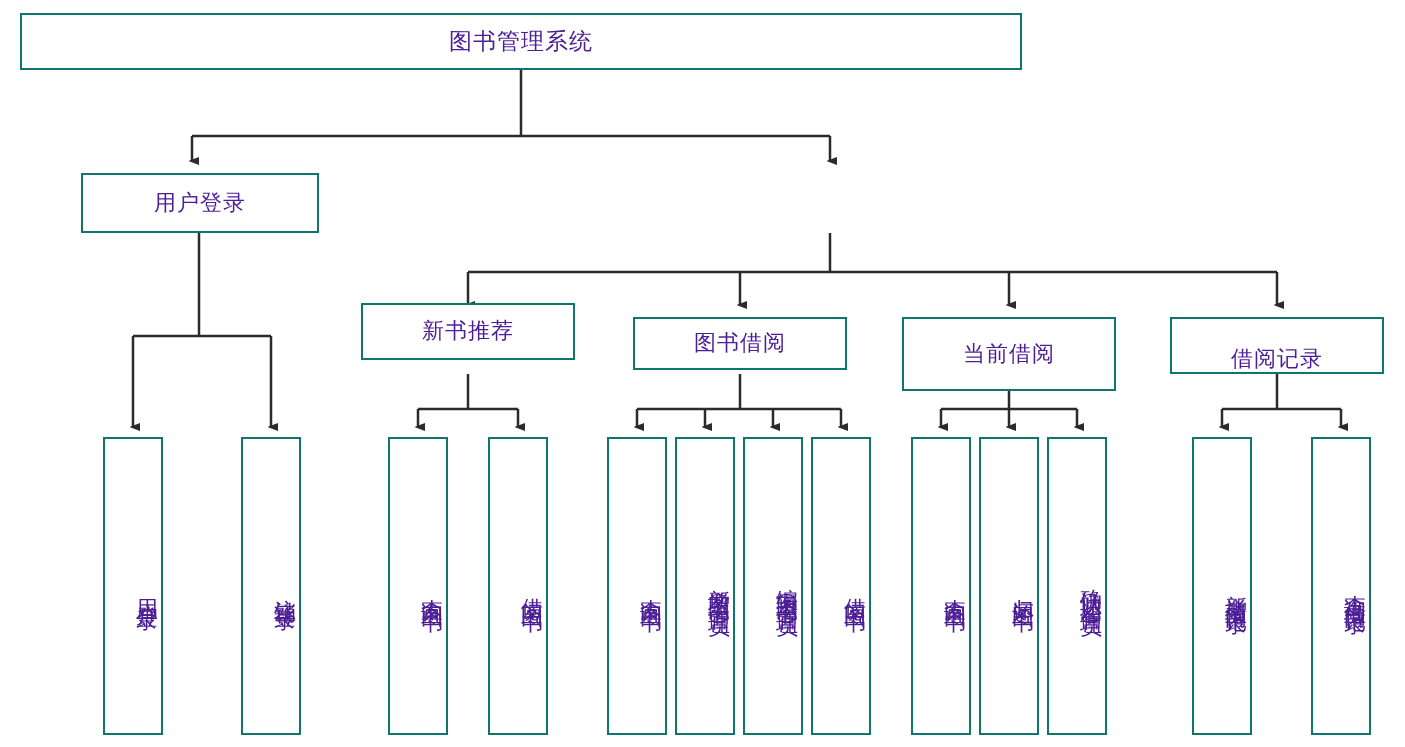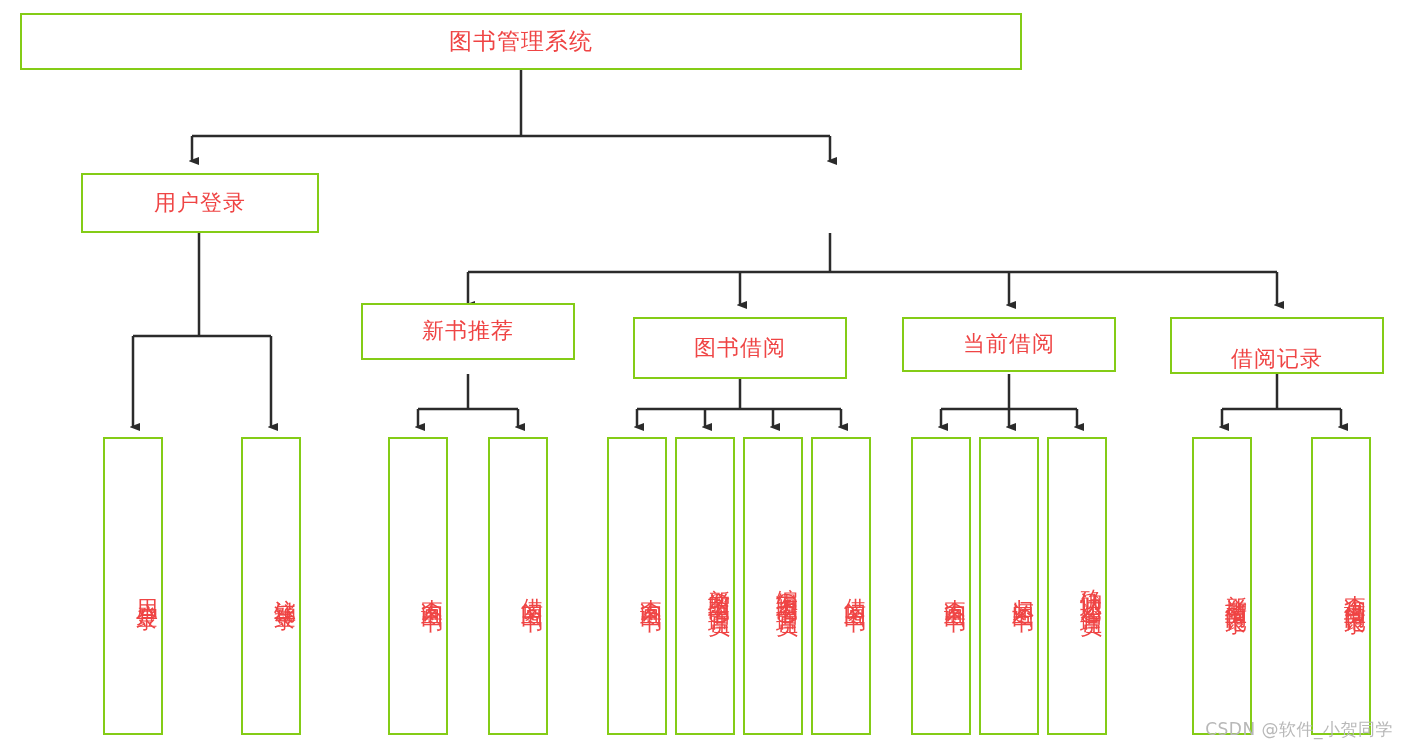--- a/index.html
+++ b/index.html
@@ -21,26 +21,26 @@
     position: absolute;
     left: 0;
     top: 0;
     width: 1405px;
     height: 747px;
     pointer-events: none;
   }
   .node {
     position: absolute;
     box-sizing: border-box;
-    border: 2px solid #84cc16;
+    border: 2px solid #0f766e;
     background: #ffffff;
     display: flex;
     align-items: center;
     justify-content: center;
-    color: #ef4444;
+    color: #4c1d95;
   }
   .node.horizontal {
     font-size: 22px;
     letter-spacing: 1px;
     line-height: 1.2;
     text-align: center;
   }
   .node.root {
     font-size: 23px;
   }
@@ -129,24 +129,24 @@
     <span>图书管理系统</span>
   </div>
 
   <div class="node horizontal" style="left:81px; top:173px; width:238px; height:60px;">
     <span>用户登录</span>
   </div>
 
   <div class="node horizontal" style="left:361px; top:303px; width:214px; height:57px;">
     <span>新书推荐</span>
   </div>
-  <div class="node horizontal" style="left:633px; top:317px; width:214px; height:62px;">
+  <div class="node horizontal" style="left:633px; top:317px; width:214px; height:53px;">
     <span>图书借阅</span>
   </div>
-  <div class="node horizontal" style="left:902px; top:317px; width:214px; height:55px;">
+  <div class="node horizontal" style="left:902px; top:317px; width:214px; height:74px;">
     <span>当前借阅</span>
   </div>
   <div class="node horizontal" style="left:1170px; top:317px; width:214px; height:57px;align-items:flex-end;">
     <span>借阅记录</span>
   </div>
 
   <div class="node leaf" style="left:103px; top:437px; width:60px; height:298px;">
     <span class="leaf-text">用户登录</span>
   </div>
   <div class="node leaf" style="left:241px; top:437px; width:60px; height:298px;">
@@ -183,15 +183,14 @@
     <span class="leaf-text">确认归还（管理员）</span>
   </div>
 
   <div class="node leaf" style="left:1192px; top:437px; width:60px; height:298px;">
     <span class="leaf-text">新增借阅记录</span>
   </div>
   <div class="node leaf" style="left:1311px; top:437px; width:60px; height:298px;">
     <span class="leaf-text">查询借阅记录</span>
   </div>
 
-  <div class="watermark">CSDN @软件_小贺同学</div>
 
 </div>
 
 </body></html>

